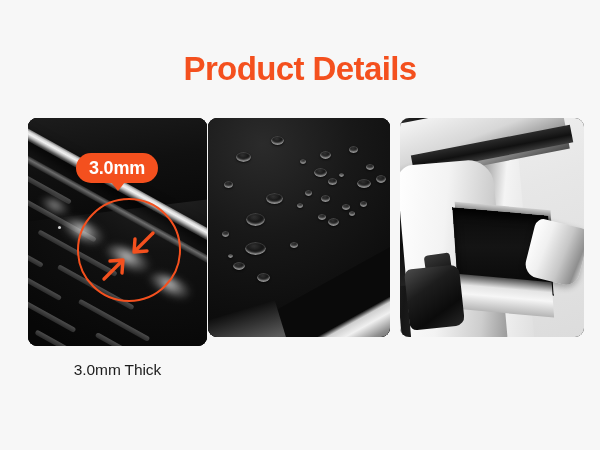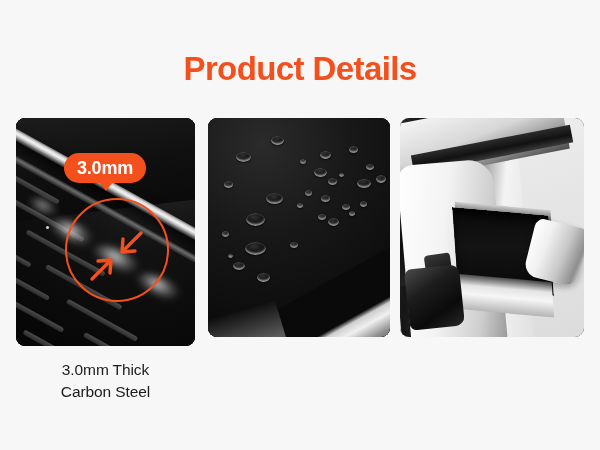--- a/index.html
+++ b/index.html
@@ -46,21 +46,21 @@
     height: 230px;
   }
 
   .card {
     position: absolute;
     top: 0;
     border-radius: 9px;
     overflow: hidden;
     background: #0b0b0b;
   }
-  .card.c0 { left: 0px;   width: 179px; height: 228px; }
+  .card.c0 { left: 12px;   width: 179px; height: 228px; }
   .card.c1 { left: 192px; width: 182px; height: 219px; }
   .card.c2 { left: 384px; width: 184px; height: 219px; }
 
   .media {
     position: absolute;
     inset: 0;
     overflow: hidden;
   }
 
   
@@ -357,21 +357,21 @@
 
   
   .caption {
     position: absolute;
     text-align: center;
     color: #1c1c1c;
     font-size: 15.5px;
     line-height: 22px;
     letter-spacing: -0.1px;
   }
-  .caption.cap0 { left: 8px;   top: 359px; width: 195px; }
+  .caption.cap0 { left: 20px;   top: 359px; width: 195px; }
   .caption.cap1 { left: 200px; top: 350px; width: 195px; }
   .caption.cap2 { left: 392px; top: 350px; width: 198px; }
   .caption .l2 { display: block; }
 </style>
 </head>
 <body>
 
 <div id="root">
 
   <div id="page-title">Product Details</div>
@@ -476,18 +476,17 @@
         <div class="p3-handle"></div>
         <div class="p3-knob2"></div>
         <div class="p3-knob"></div>
       </div>
     </div>
 
   </div>
 
   <div class="caption cap0">
     <span>3.0mm Thick</span>
-    <span class="l2">Carbon Steel</span>
   </div>
   <div class="caption cap1">
   </div>
 
 </div>
 
 </body></html>

